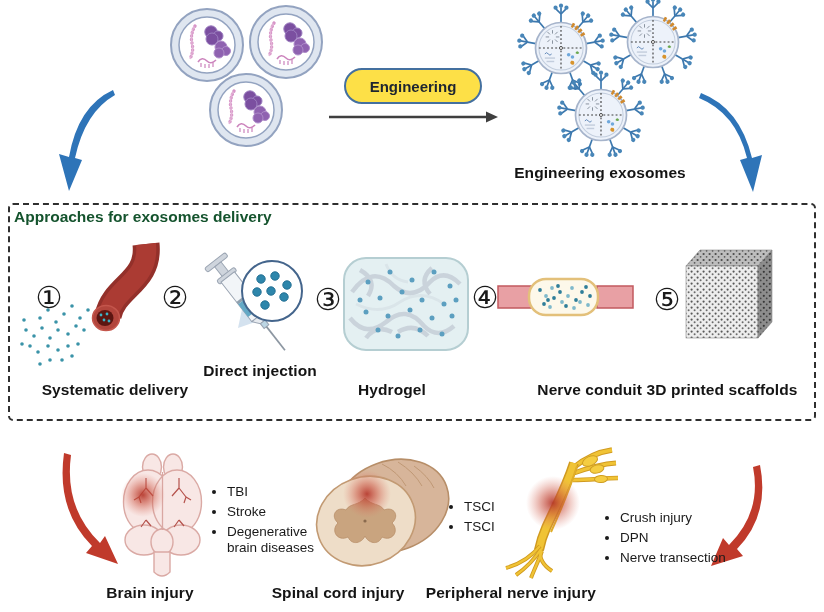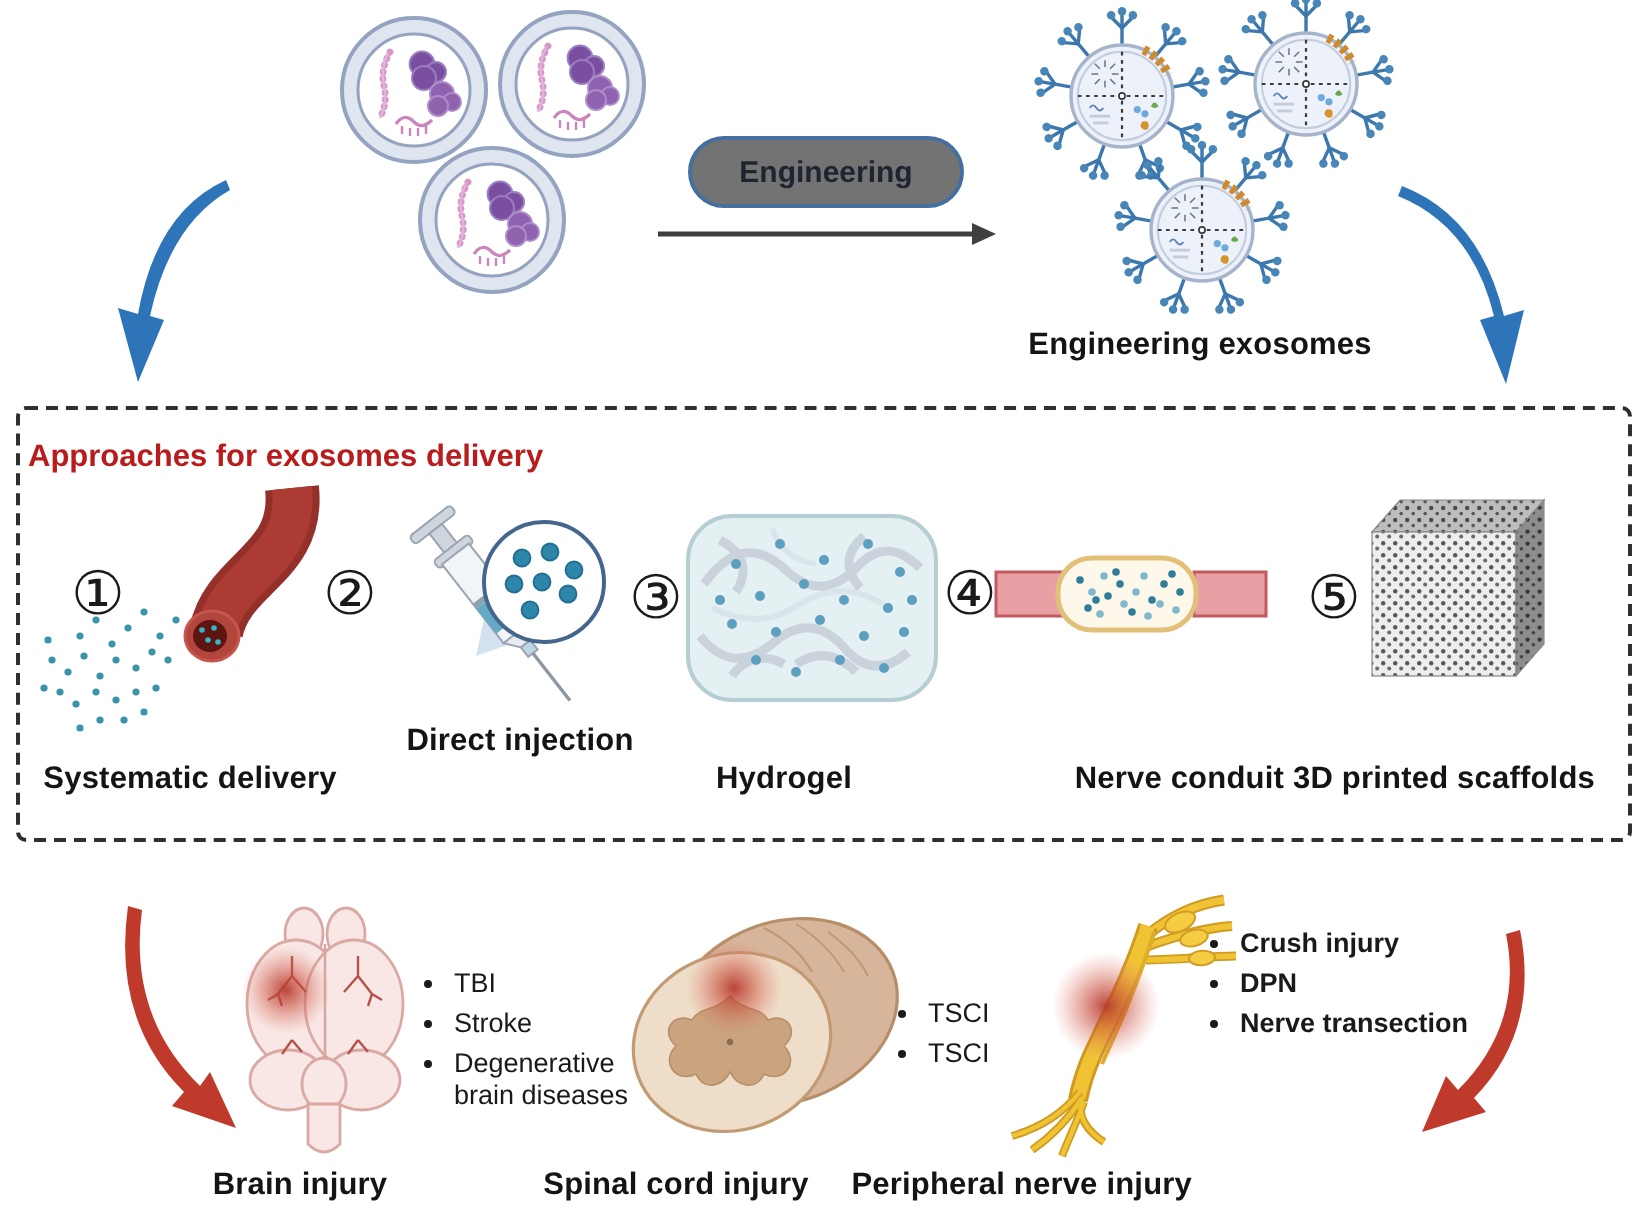--- a/index.html
+++ b/index.html
@@ -6,23 +6,23 @@
   #figure{position:relative;width:824px;height:612px;background:#ffffff;overflow:hidden;
           font-family:"Liberation Sans",sans-serif;color:#111;}
   .abs{position:absolute;}
   svg{display:block;}
   .lbl{position:absolute;font-weight:700;font-size:15.5px;color:#141414;text-align:center;
        letter-spacing:.1px;white-space:nowrap;}
   .circnum{position:absolute;width:40px;text-align:center;font-size:30px;line-height:34px;
            color:#1a1a1a;font-family:"DejaVu Sans","Liberation Sans",sans-serif;}
   #approaches-box{position:absolute;left:8px;top:203px;width:804px;height:214px;
                   border:2px dashed #2f2f2f;border-radius:5px;}
-  #approaches-title{position:absolute;left:14px;top:220px;font-weight:700;font-size:15.5px;color:#b91c1c;}
+  #approaches-title{position:absolute;left:14px;top:208px;font-weight:700;font-size:15.5px;color:#14532d;}
   #engineering-button{position:absolute;left:344px;top:68px;width:138px;height:36px;
-                      background:#737373;border:2.5px solid #44709f;border-radius:20px;
+                      background:#fde047;border:2.5px solid #44709f;border-radius:20px;
                       display:flex;align-items:center;justify-content:center;
                       font-weight:700;font-size:15px;color:#1e2530;box-sizing:border-box;}
   ul.bullets{position:absolute;margin:0;padding:0 0 0 16px;font-size:13.5px;line-height:1.18;color:#1a1a1a;}
   ul.bullets li{margin:0 0 4px 0;}
 </style>
 </head>
 <body>
 
 <div id="figure">
 
@@ -358,36 +358,36 @@
 
   <div id="approaches-box"></div>
   <div id="approaches-title">Approaches for exosomes delivery</div>
 
   <span class="circnum" style="left:29px;top:281px;">①</span>
   <span class="circnum" style="left:155px;top:281px;">②</span>
   <span class="circnum" style="left:308px;top:283px;">③</span>
   <span class="circnum" style="left:465px;top:281px;">④</span>
   <span class="circnum" style="left:647px;top:283px;">⑤</span>
 
-  <div class="lbl" style="left:15px;top:381px;width:160px;">Systematic delivery</div>
+  <div class="lbl" style="left:35px;top:381px;width:160px;">Systematic delivery</div>
   <div class="lbl" style="left:180px;top:362px;width:160px;">Direct injection</div>
   <div class="lbl" style="left:312px;top:381px;width:160px;">Hydrogel</div>
   <div class="lbl" style="left:482px;top:381px;width:160px;text-align:right;">Nerve conduit</div>
   <div class="lbl" style="left:632px;top:381px;width:180px;">3D printed scaffolds</div>
 
   <ul class="bullets" style="left:211px;top:484px;width:105px;">
     <li>TBI</li>
     <li>Stroke</li>
     <li>Degenerative brain diseases</li>
   </ul>
   <ul class="bullets" style="left:448px;top:499px;width:80px;">
     <li>TSCI</li>
     <li>TSCI</li>
   </ul>
-  <ul class="bullets" style="left:604px;top:464px;width:140px;font-weight:bold;">
+  <ul class="bullets" style="left:604px;top:510px;width:140px;">
     <li>Crush injury</li>
     <li>DPN</li>
     <li>Nerve transection</li>
   </ul>
 
   <div class="lbl" style="left:70px;top:584px;width:160px;">Brain injury</div>
   <div class="lbl" style="left:248px;top:584px;width:180px;">Spinal cord injury</div>
   <div class="lbl" style="left:396px;top:584px;width:200px;text-align:right;">Peripheral nerve injury</div>
 
 </div>

